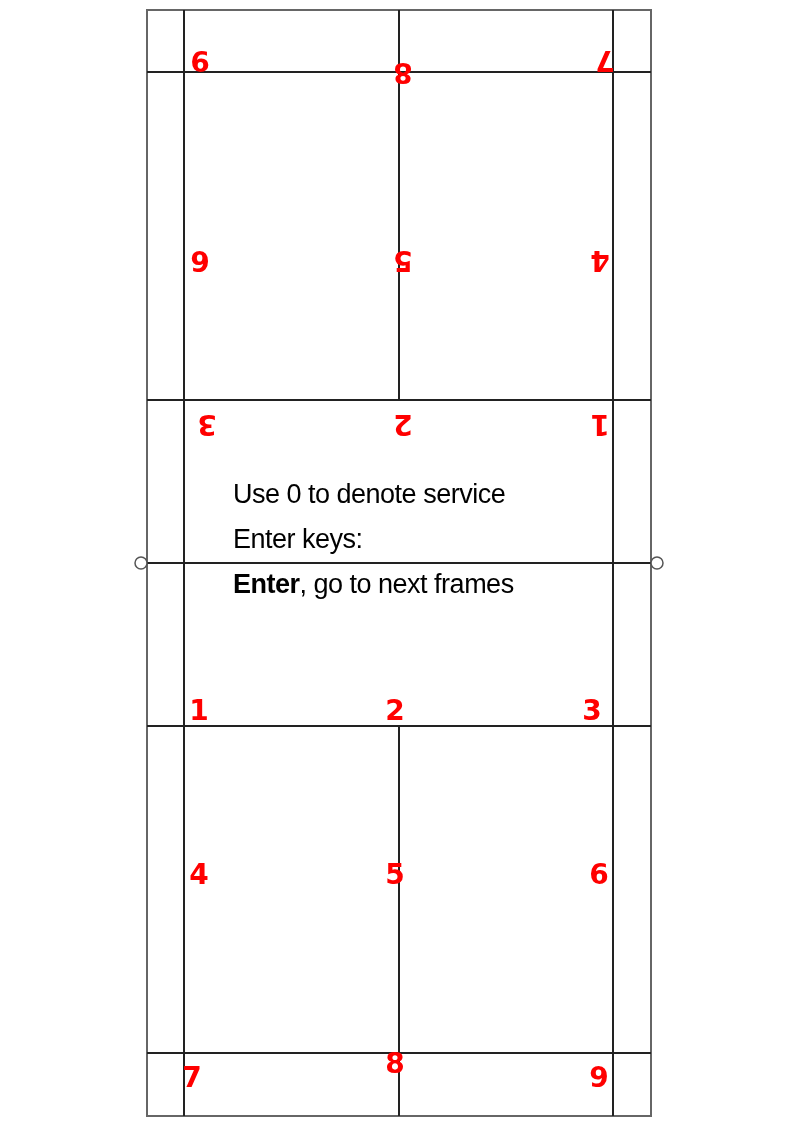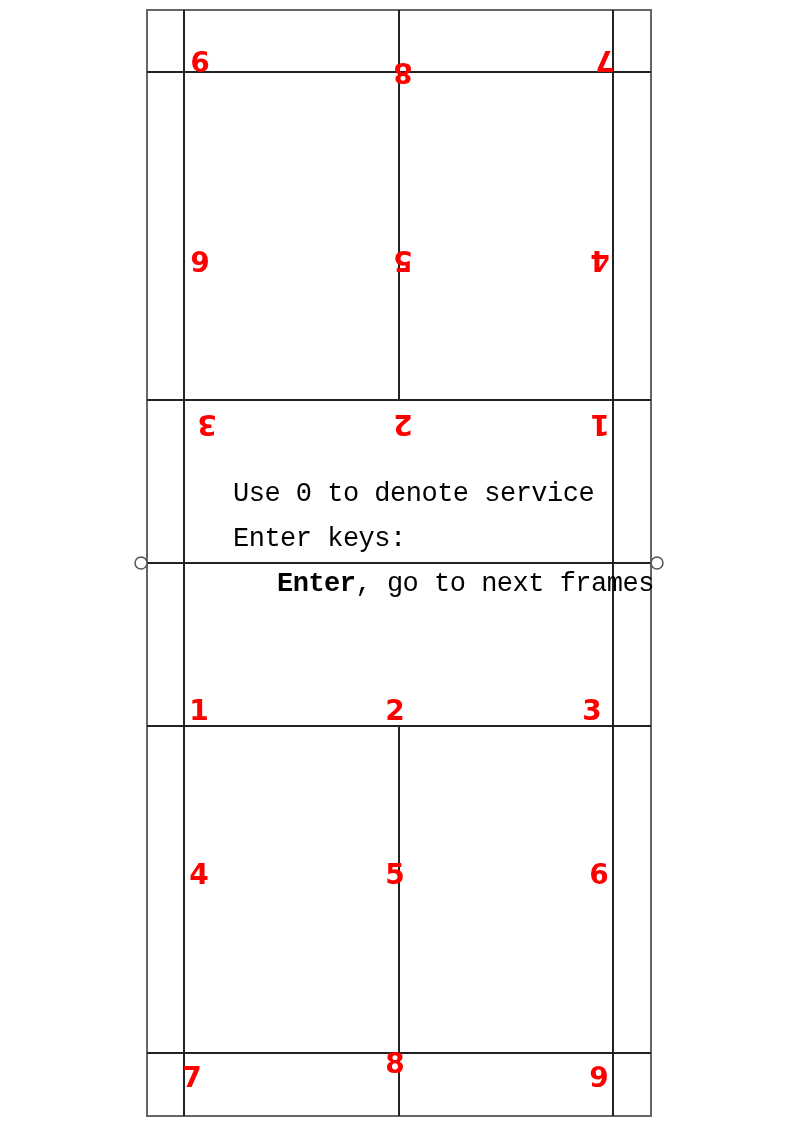--- a/index.html
+++ b/index.html
@@ -1,21 +1,21 @@
 <!DOCTYPE html>
 <html><head>
   <meta charset="utf-8">
   <style>
     html, body { margin: 0; padding: 0; background: #ffffff; }
     body { width: 796px; height: 1126px; position: relative; overflow: hidden; font-family: "Liberation Sans", sans-serif; }
     #court { position: absolute; left: 0; top: 0; width: 796px; height: 1126px; }
     .zone-label { position: absolute; color: #ff0000; font-family: "DejaVu Sans", sans-serif; font-weight: bold; font-size: 28px; line-height: 28px; width: 30px; text-align: center; }
     .flip { transform: rotate(180deg); }
-    .instructions { position: absolute; left: 233px; top: 472px; font-family: Liberation Mono, monospace; font-size: 27px; line-height: 45px; color: #000; white-space: nowrap; letter-spacing: -0.5px; }
-    .instructions b { font-weight: bold; margin-left: 44px; }
+    .instructions { position: absolute; left: 233px; top: 472px; font-family: Liberation Sans, sans-serif; font-size: 27px; line-height: 45px; color: #000; white-space: nowrap; letter-spacing: -0.5px; }
+    .instructions b { font-weight: bold; }
   </style>
 </head>
 <body>
 
 <svg id="court" viewBox="0 0 796 1126" xmlns="http://www.w3.org/2000/svg">
 
   <rect x="147" y="10" width="504" height="1106" fill="none" stroke="#666" stroke-width="2"></rect>
 
   <line x1="184" y1="10" x2="184" y2="1116" stroke="#222" stroke-width="2"></line>
   <line x1="613" y1="10" x2="613" y2="1116" stroke="#222" stroke-width="2"></line>

